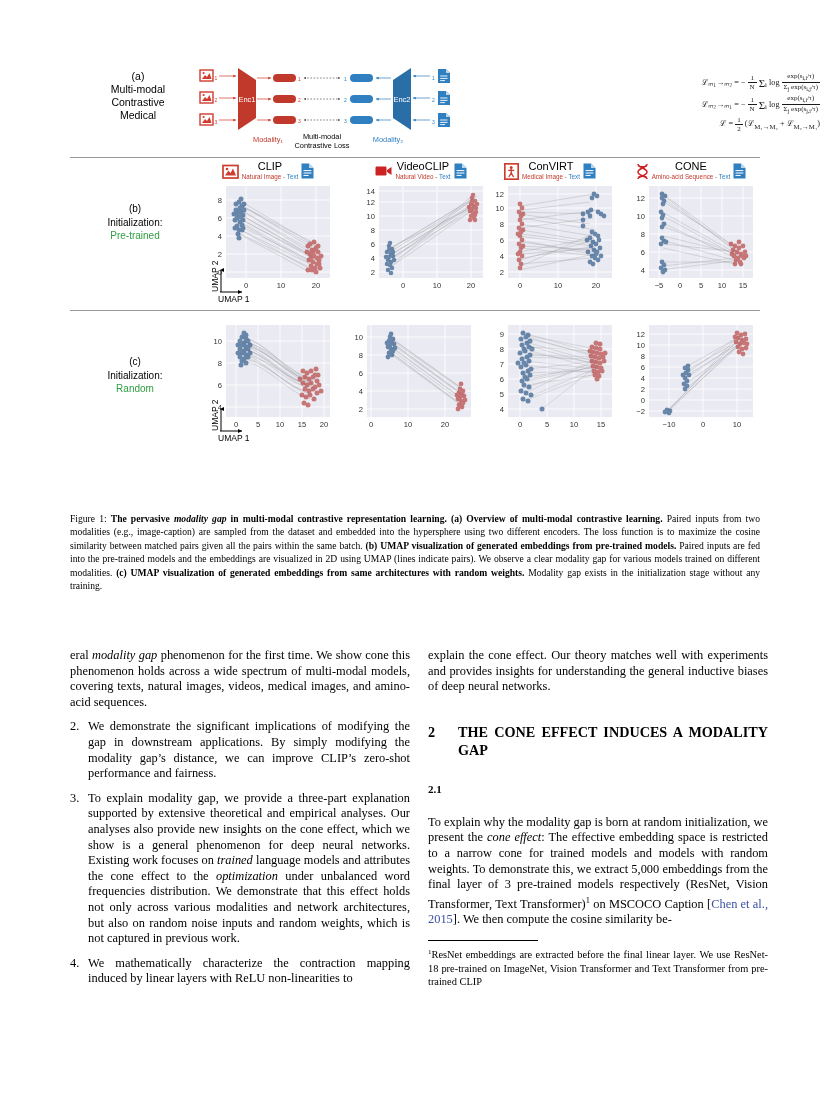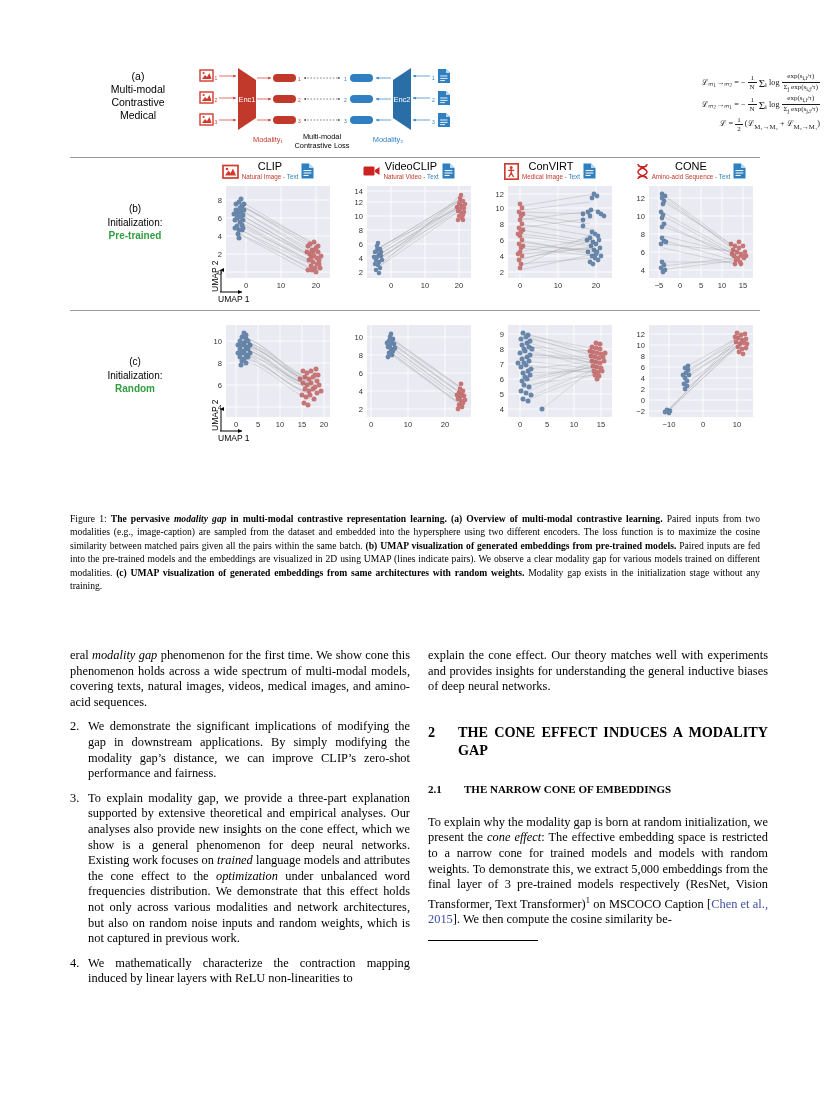--- a/index.html
+++ b/index.html
@@ -91,21 +91,21 @@
   .row-label {
     position: absolute;
     left: 0px;
     width: 130px;
     text-align: center;
     font-family: "Liberation Sans", sans-serif;
     font-size: 10px;
     line-height: 13.5px;
     color: #000;
   }
-  .row-label .green { color: #2f9e41; font-weight: bold; }
+  .row-label .green { color: #2f9e41; }
 
   .charts {
     position: absolute;
     left: 128px; top: 0;
     width: 562px; height: 150px;
   }
   .chart-cell {
     position: absolute;
     top: 0;
     width: 140px; height: 150px;
@@ -538,21 +538,21 @@
                 <marker id="rtArr" markerWidth="6" markerHeight="6" refX="4" refY="2" orient="auto">
                   <path d="M0,0 L4,2 L0,4 z" fill="#000"></path>
                 </marker>
               </defs>
             </svg>
             <div class="axis-arrow-label umap2" style="left:12px; top:108px;">UMAP 2</div>
             <div class="axis-arrow-label" style="left:20px; top:110px;">UMAP 1</div>
           </div>
         </div>
 
-        <div class="chart-cell" style="left:141px">
+        <div class="chart-cell" style="left:153px">
           <div class="chart-head">
             <svg width="17" height="14" viewBox="0 0 17 14">
               <rect x="0.5" y="2.5" width="11" height="9" rx="1.2" fill="#cc2222"></rect>
               <path d="M12,6 L16.5,3 L16.5,11 L12,8 Z" fill="#cc2222"></path>
             </svg>
             <div class="chart-title">
               <span class="t1">VideoCLIP</span>
               <span class="t2"><span class="mod">Natural Video</span><span class="dash"> - </span><span class="txt">Text</span></span>
             </div>
             <svg width="13" height="16" viewBox="0 0 13 16">
@@ -1362,23 +1362,25 @@
   <div class="col col-right">
     <div class="para">explain the cone effect. Our theory matches well with experiments and provides insights for understanding the general inductive biases of deep neural networks.</div>
 
     <h2 class="sec">
       <span class="num">2</span>
       <span>THE CONE EFFECT INDUCES A MODALITY GAP</span>
     </h2>
 
     <h3 class="subsec">
       <span class="num">2.1</span>
-      <span>THE NARROW CONE OF EMBEDDINGS</span>
     </h3>
 
     <div class="para after-sec">
       <span>To explain why the modality gap is born at random initialization, we present the </span><i><span>cone effect</span></i><span>: The effective embedding space is restricted to a narrow cone for trained models and models with random weights. To demonstrate this, we extract 5,000 embeddings from the final layer of 3 pre-trained models respectively (ResNet, Vision Transformer, Text Transformer)</span><sup>1</sup><span> on MSCOCO Caption [</span><span class="cite">Chen et al., 2015</span><span>]. We then compute the cosine similarity be-</span>
     </div>
 
     <hr class="footnote-rule">
+    <div class="footnote">
+      <sup>1</sup><span>ResNet embeddings are extracted before the final linear layer. We use ResNet-18 pre-trained on ImageNet, Vision Transformer and Text Transformer from pre-trained CLIP</span>
+    </div>
   </div>
 
 </div>
 
 </body></html>

